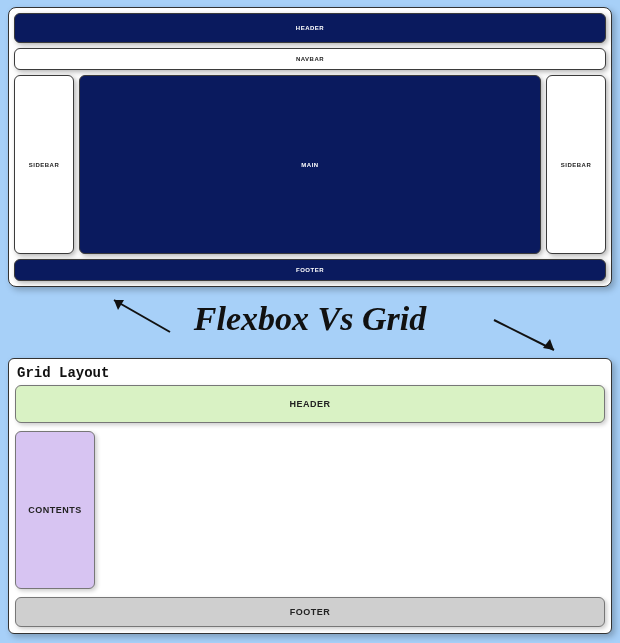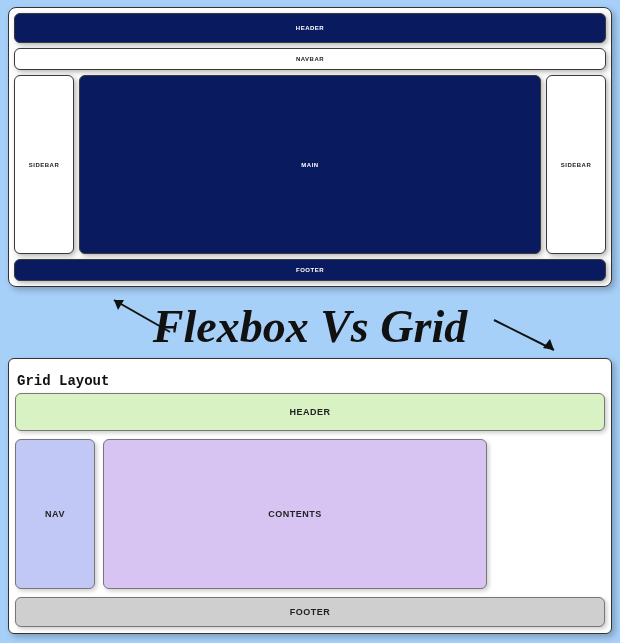--- a/index.html
+++ b/index.html
@@ -57,40 +57,40 @@
     width: 620px; height: 62px;
   }
   .title-text {
     position: absolute;
     left: 0; width: 100%;
     top: 6px;
     text-align: center;
     font-family: "Segoe Script", "Brush Script MT", cursive;
     font-style: italic;
     font-weight: 600;
-    font-size: 46px;
+    font-size: 34px;
     color: #111;
   }
   .arrow {
     position: absolute;
     width: 80px; height: 40px;
     pointer-events: none;
   }
   .arrow-left  { left: 100px; top: 0; }
   .arrow-right { right: 52px; top: 22px; }
 
   
   .panel-bot {
     position: absolute;
     left: 8px; top: 358px;
     width: 604px; height: 276px;
     background: #fff;
     border: 1px solid #333;
     border-radius: 6px;
-    padding: 12px 6px 6px 6px;
+    padding: 4px 6px 6px 6px;
     box-shadow: 3px 3px 6px rgba(0,0,0,0.25);
     display: flex;
     flex-direction: column;
   }
   .grid-title {
     font-family: "Courier New", monospace;
     font-weight: bold;
     font-size: 14px;
     color: #111;
     padding: 2px 2px 4px 2px;
@@ -140,17 +140,16 @@
   <svg class="arrow arrow-right" viewBox="0 0 80 40">
     <line x1="6" y1="4" x2="66" y2="34" stroke="#111" stroke-width="2"></line>
     <polygon points="66,34 55,32 62,23" fill="#111"></polygon>
   </svg>
 </div>
 
 <div class="panel-bot">
   <div class="grid-title">Grid Layout</div>
   <div class="grid-area">
     <div class="gbox g-header" style="background: rgb(217, 242, 196);">HEADER</div>
-    <div class="gbox g-nav" style="background: rgb(193, 200, 245);">NAV</div>
     <div class="gbox g-content" style="background: rgb(215, 196, 242); text-align: center;">CONTENTS</div>
     <div class="gbox g-footer" style="background: rgb(207, 207, 207);">FOOTER</div>
   </div>
 </div>
 
 </body></html>

